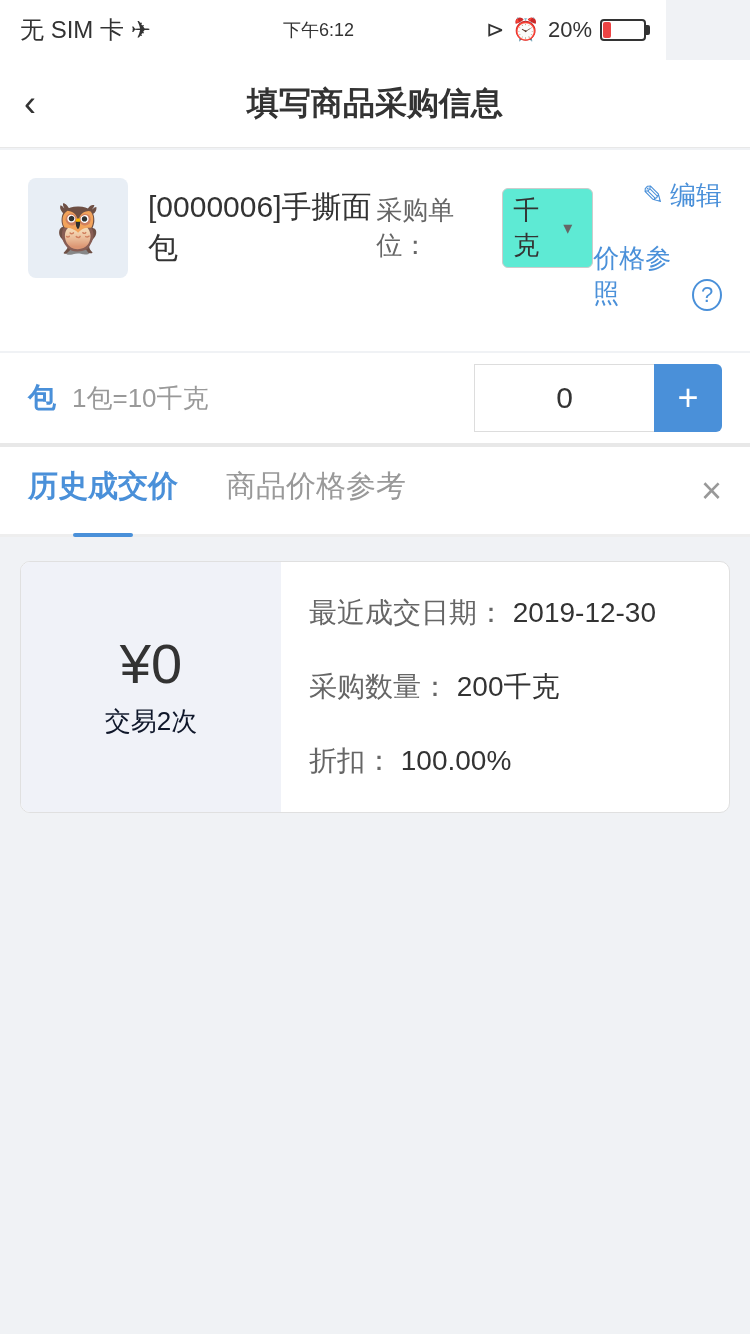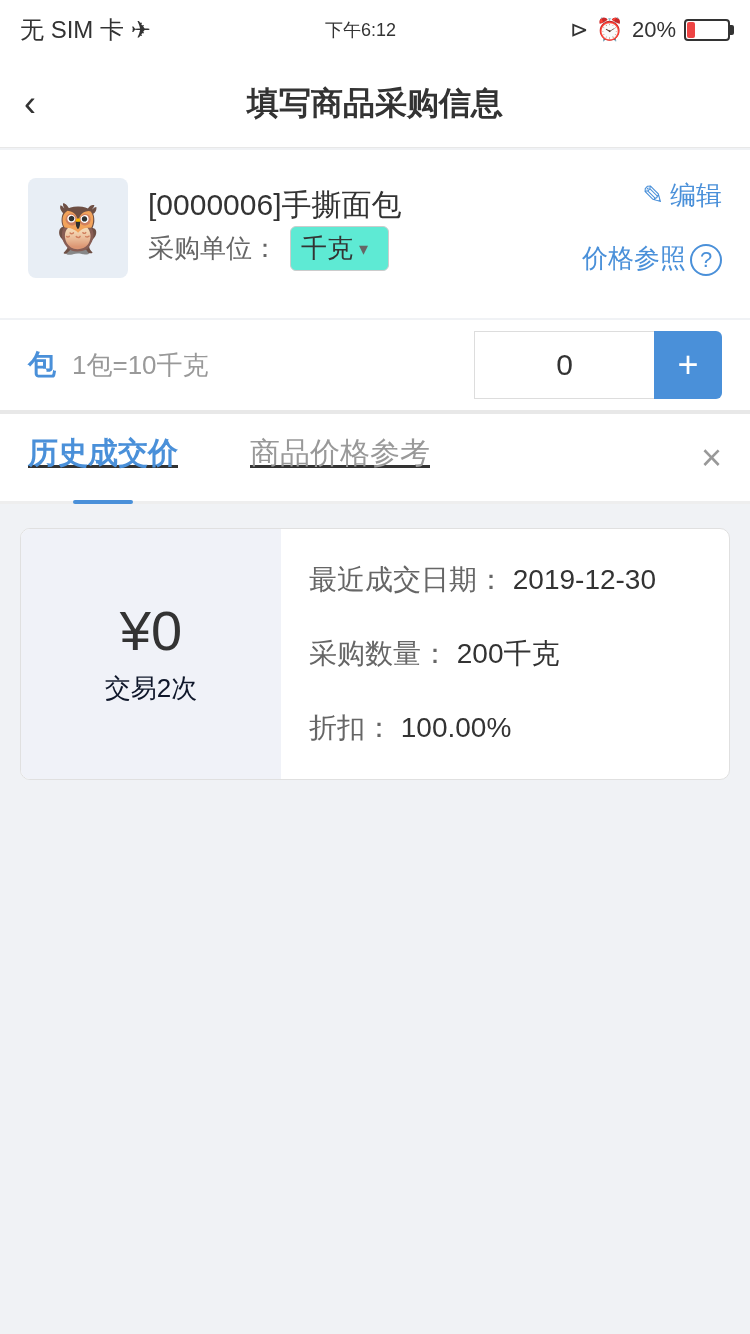--- a/index.html
+++ b/index.html
@@ -8,21 +8,21 @@
       width: 750px;
       min-height: 1334px;
       background: #f0f2f5;
       font-family: -apple-system, "PingFang SC", "Helvetica Neue", Arial, sans-serif;
       font-size: 28px;
       color: #333;
     }
 
     
     .status-bar {
-      width: 750px;
+      width: 666px;
       height: 60px;
       background: #fff;
       display: flex;
       align-items: center;
       justify-content: space-between;
       padding: 0 20px;
       font-size: 24px;
       color: #333;
     }
     .status-left {
@@ -120,21 +120,21 @@
       align-items: center;
       justify-content: center;
       flex-shrink: 0;
     }
     .owl-icon {
       font-size: 48px;
       color: #8faabf;
     }
     .product-info {
       display: flex;
-      flex-direction: column;
+      flex-direction: row;
       gap: 0;
     }
     .product-name {
       font-size: 30px;
       color: #333;
       font-weight: 500;
     }
     .product-unit-row {
       display: flex;
       align-items: center;
@@ -240,22 +240,21 @@
     .tabs-header {
       display: flex;
       align-items: center;
       justify-content: space-between;
       padding: 0 28px;
       height: 88px;
       border-bottom: 1px solid #eee;
     }
     .tabs-list {
       display: flex;
-      gap: 72px;
-      text-decoration: underline;
+      gap: 48px;
     }
     .tab-item {
       font-size: 30px;
       color: #999;
       position: relative;
       padding-bottom: 8px;
       cursor: pointer;
     }
     .tab-item.active {
       color: #4a90d9;

